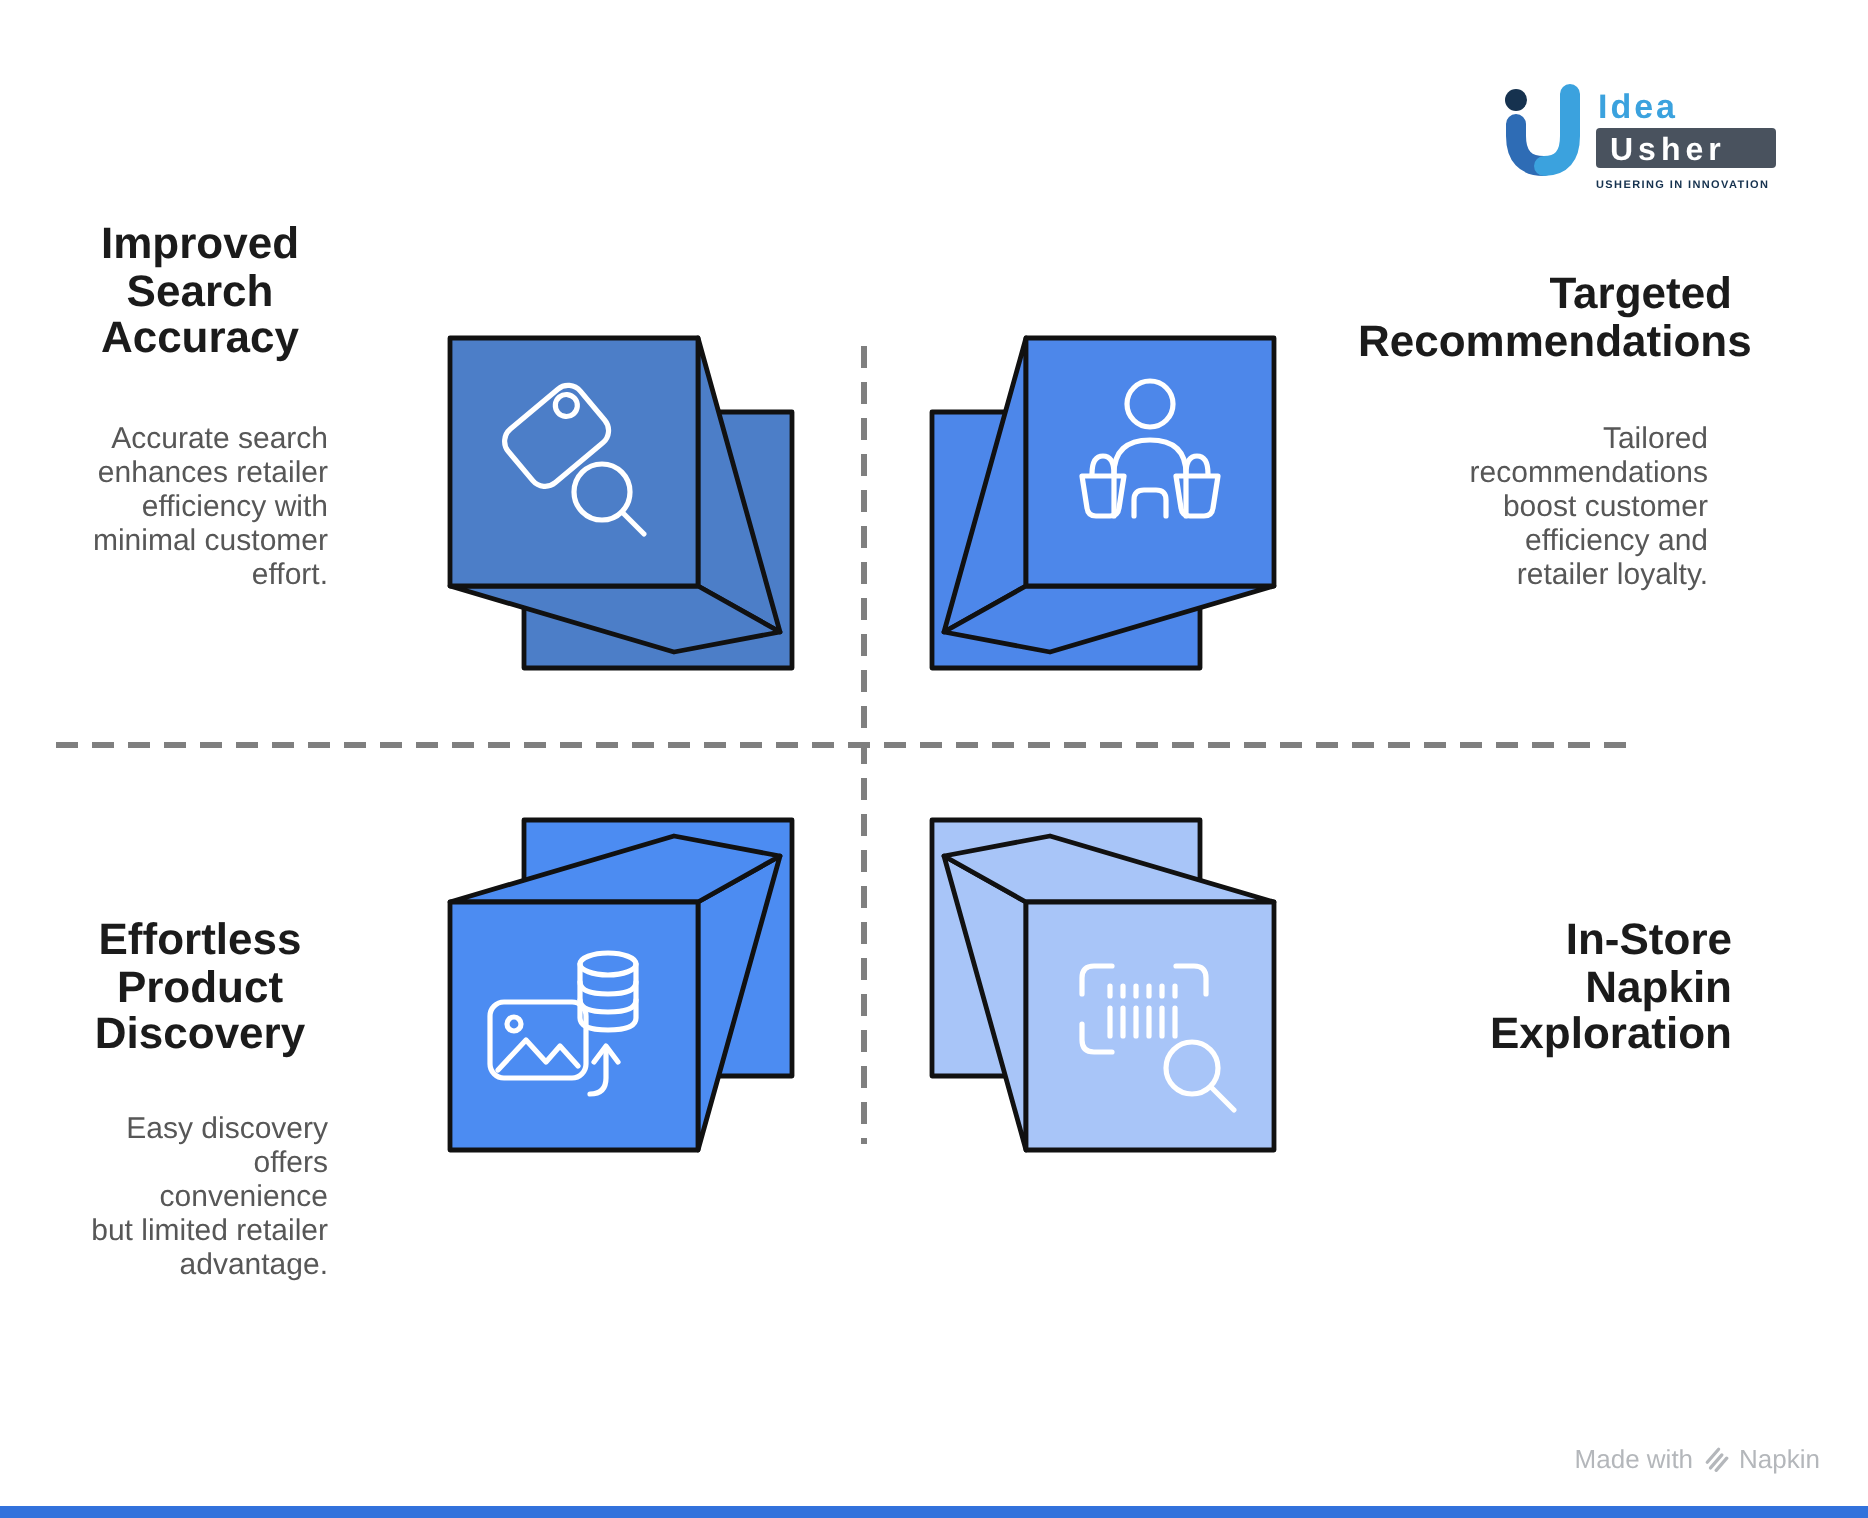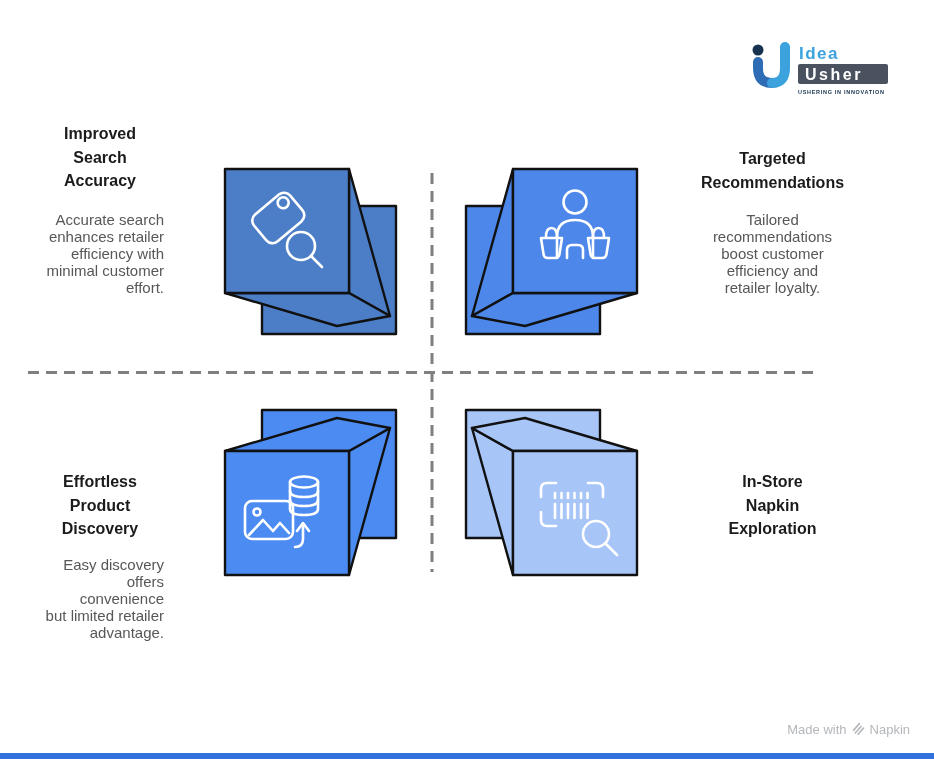--- a/index.html
+++ b/index.html
@@ -2,33 +2,33 @@
 <html><head>
 <meta charset="utf-8">
 <style>
   html,body{margin:0;padding:0;background:#fff;}
   #canvas{
     position:relative;width:934px;height:759px;background:#fff;overflow:hidden;
     font-family:"Liberation Sans","DejaVu Sans",sans-serif;
   }
   .abs{position:absolute;}
   .q-title{
-    font-size:16px;line-height:23.5px;font-weight:700;color:#1b1b1b;
-    white-space:pre-line;margin:16px;
+    font-size:22px;line-height:23.5px;font-weight:700;color:#1b1b1b;
+    white-space:pre-line;margin:4px;
   }
   .q-desc{
     font-size:15px;line-height:17px;color:#575757;
     white-space:pre-line;margin:16px;
   }
   .t-center{text-align:center;}
   .t-right{text-align:right;}
-  .t-left{text-align:center;}
+  .t-left{text-align:right;}
   .cube{position:absolute;}
   .napkin-credit{
-    position:absolute;top:722px;right:24px;display:flex;gap:5px;
+    position:absolute;top:722px;right:24px;display:flex;align-items:center;gap:5px;
     font-size:13px;color:#b4b7bb;cursor:pointer;
   }
   .bottom-bar{position:absolute;left:0;bottom:0;width:934px;height:6px;}
   .logo{position:absolute;left:748px;top:42px;width:140px;height:58px;}
 </style>
 </head>
 <body>
 
 <div id="canvas">
 

